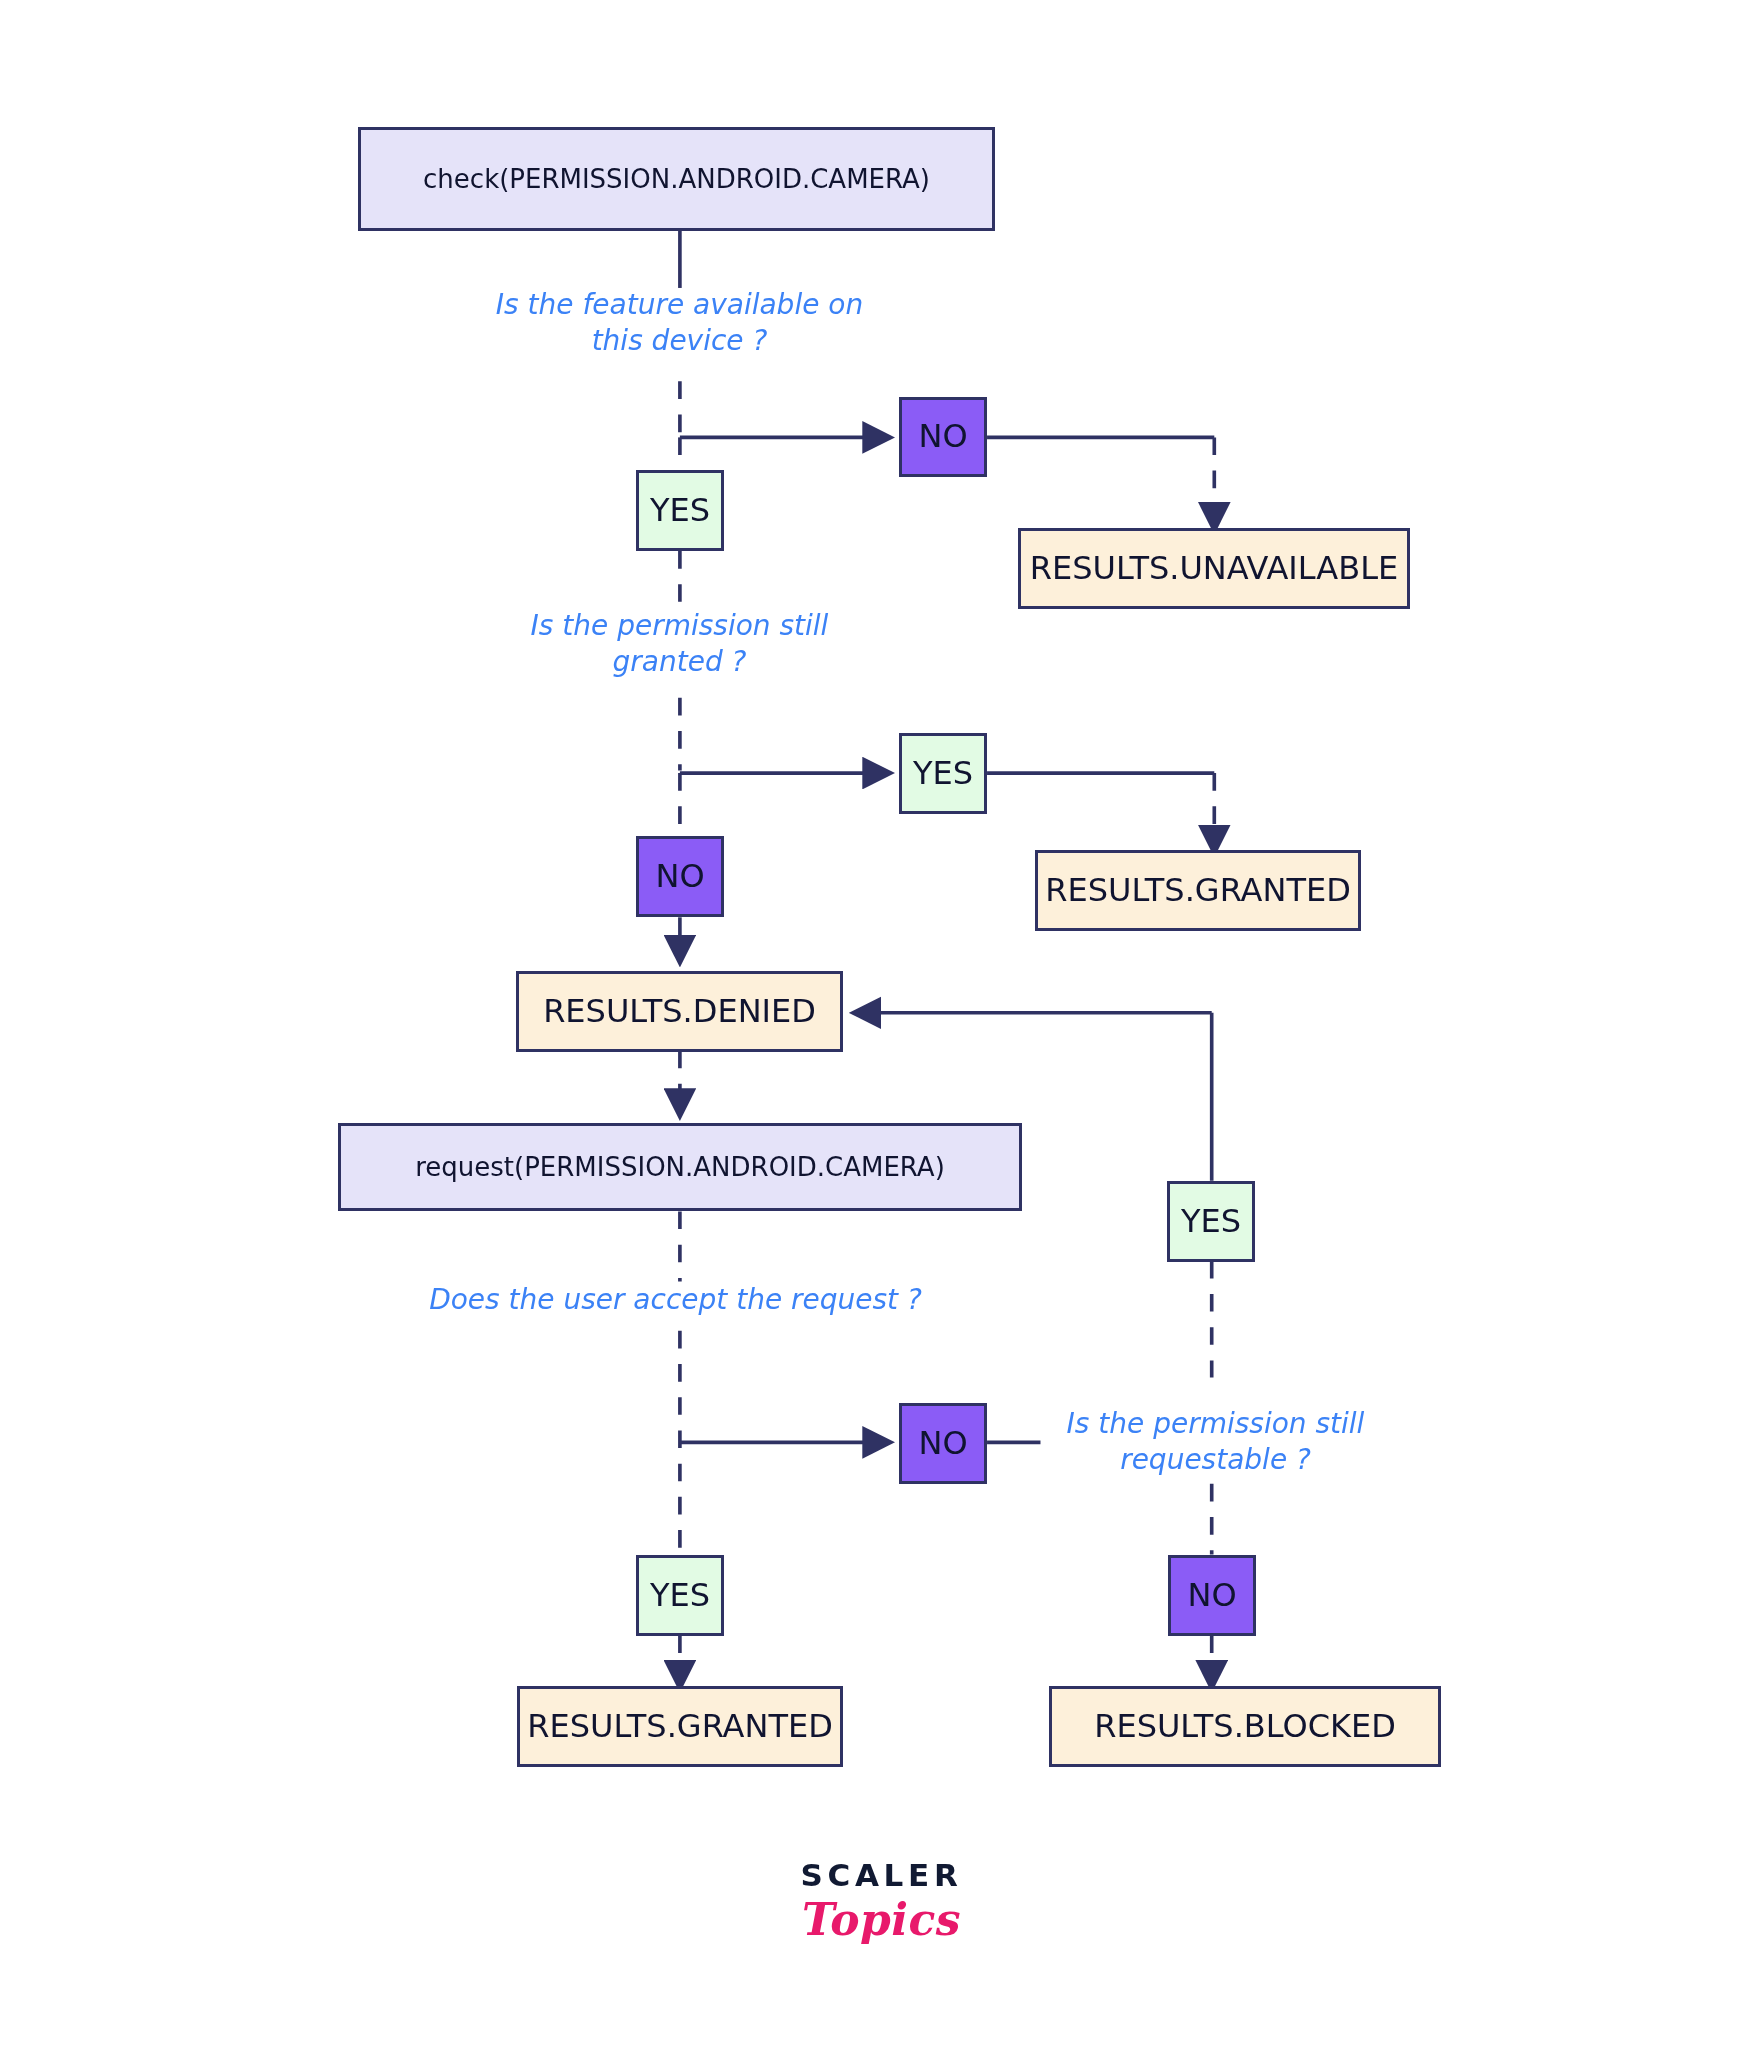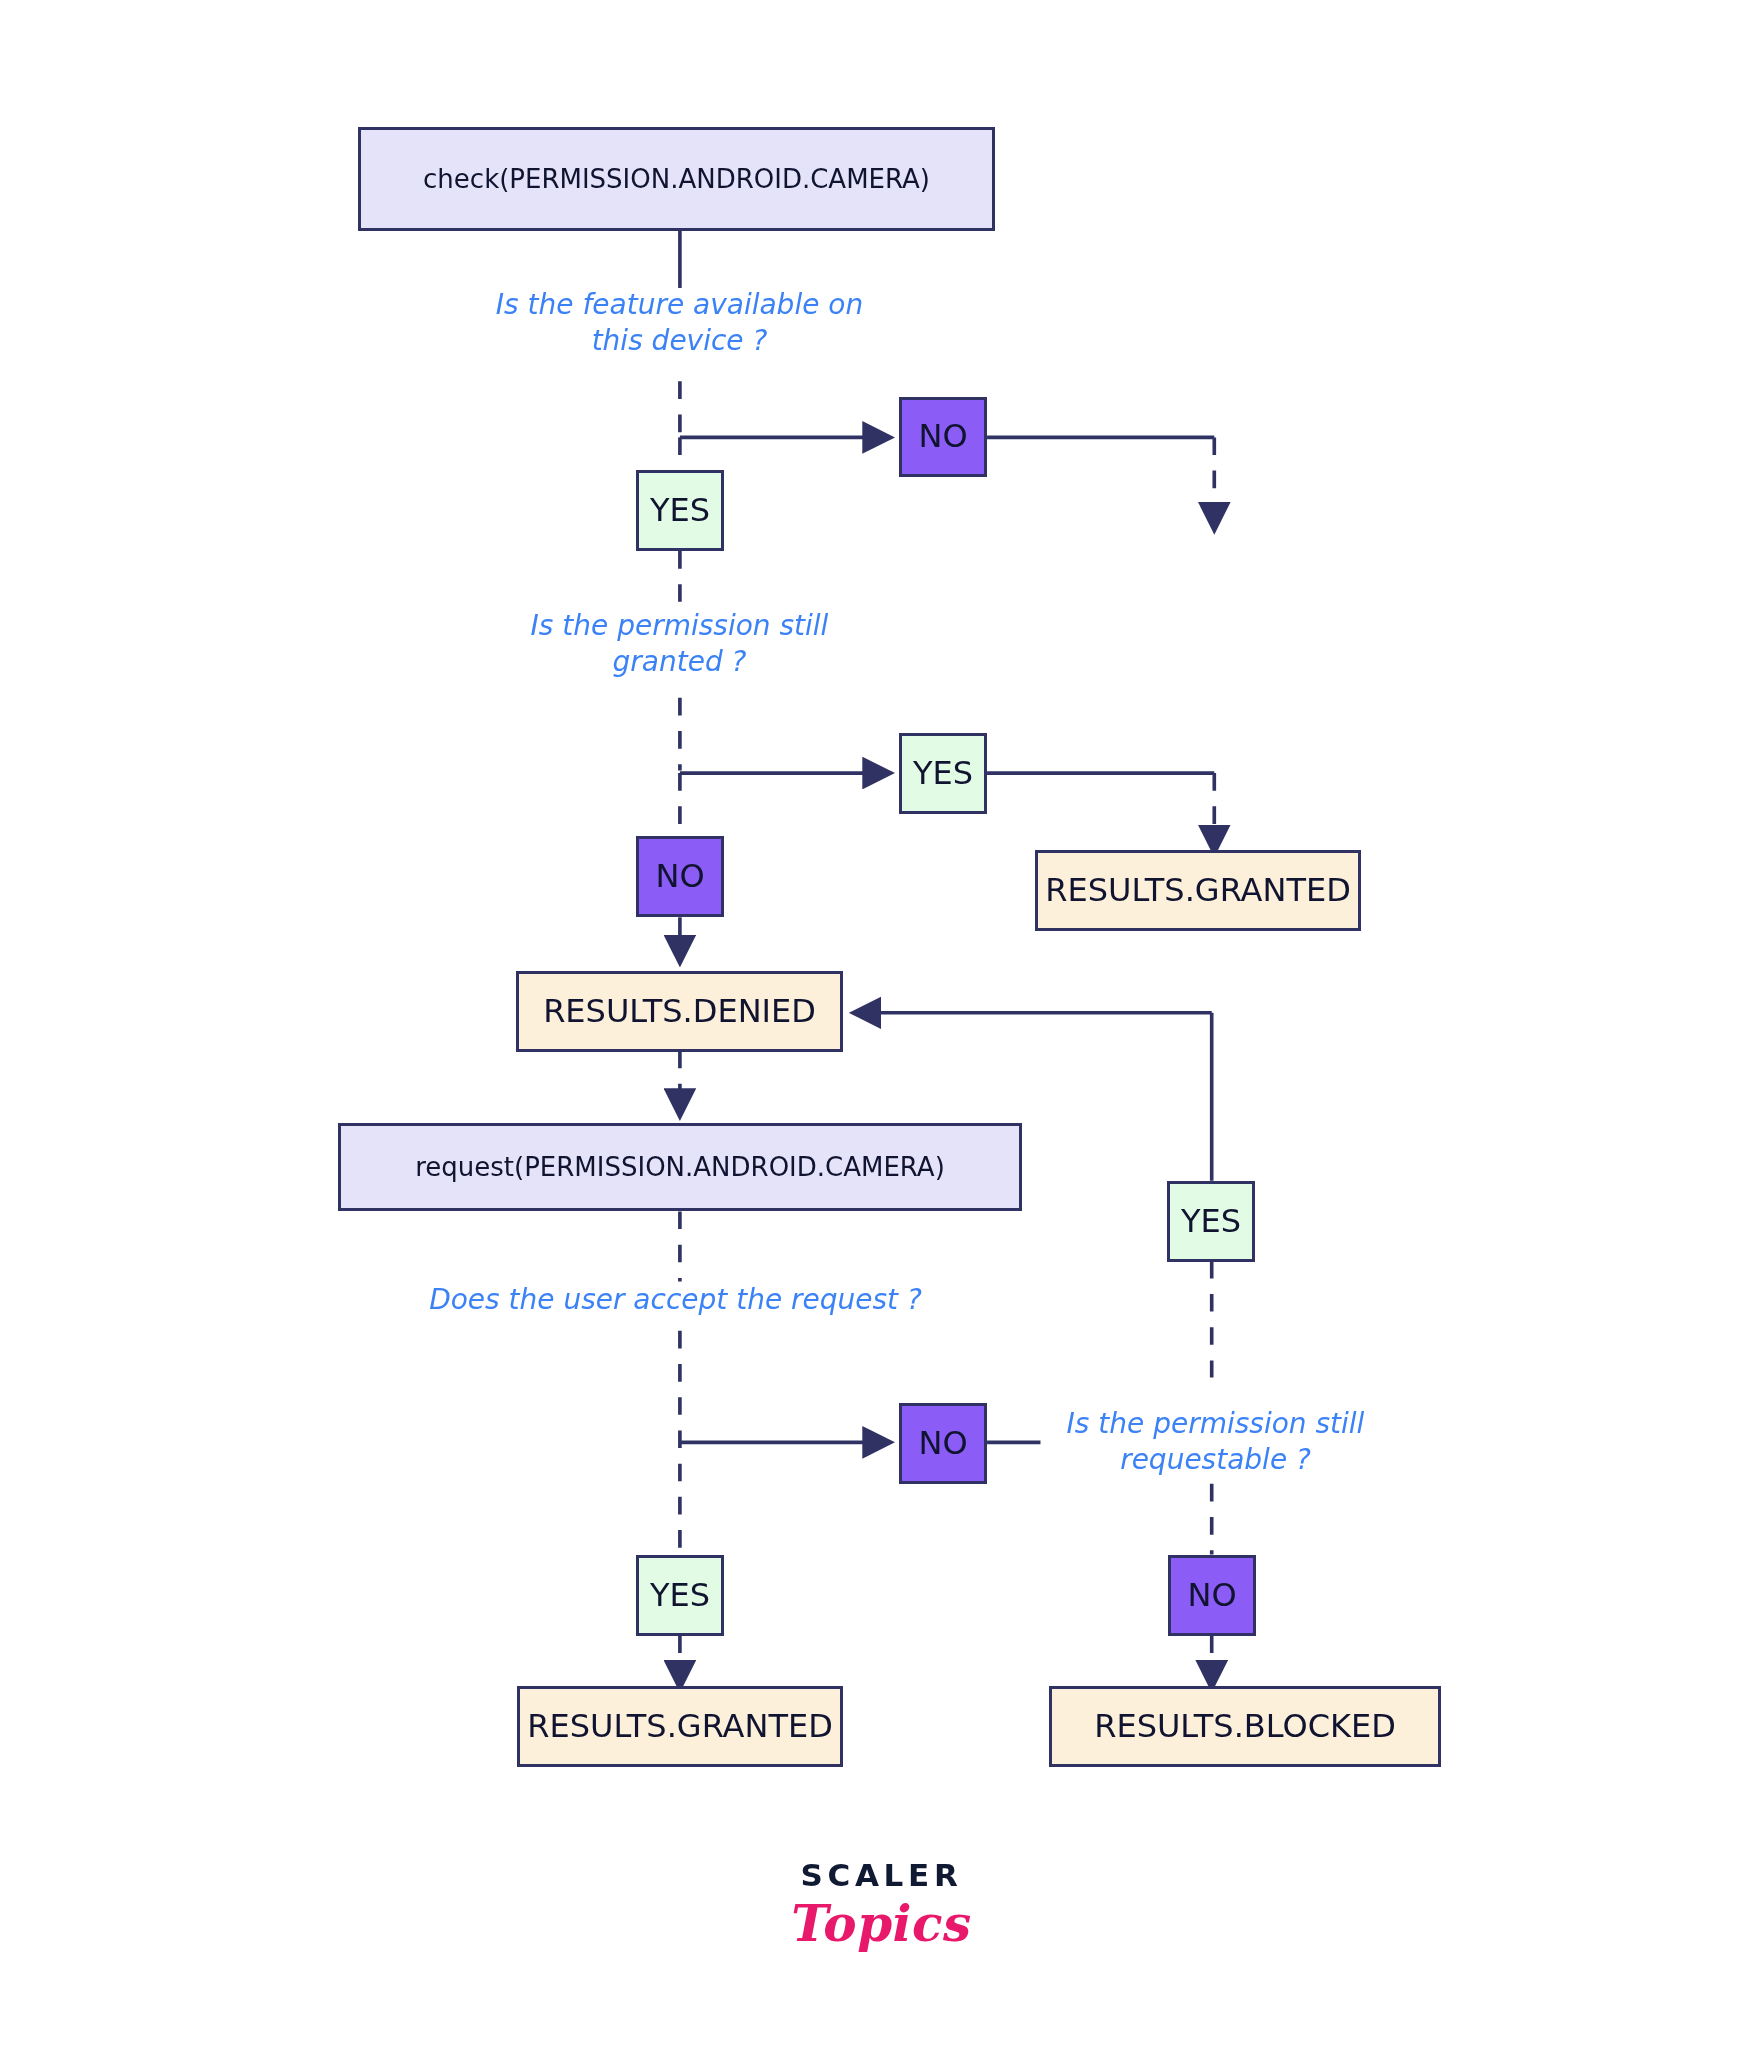--- a/index.html
+++ b/index.html
@@ -13,21 +13,21 @@
   .n-result{background:#fdf0da;font-size:32px;}
   .n-yes{background:#e2fbe4;font-size:32px;}
   .n-no{background:#8b5cf6;font-size:32px;}
 
   .qlabel{position:absolute;color:#3b82f6;font-size:28px;line-height:1.28;text-align:center;font-style:italic;}
 
   .logo{position:absolute;text-align:center;}
   .logo-scaler{font-family:"DejaVu Sans",sans-serif;font-weight:bold;font-size:31px;
                letter-spacing:4.7px;color:#111a33;}
   .logo-topics{font-family:"DejaVu Serif",serif;font-style:italic;font-weight:bold;
-               font-size:50px;color:#e8196b;margin-top:1px;letter-spacing:0.5px;}
+               font-size:44px;color:#e8196b;margin-top:1px;letter-spacing:0.5px;}
 </style>
 </head>
 <body>
 
 <div id="stage">
 
   <svg id="svgroot" viewBox="0 0 3401 3982">
     <defs>
       <marker id="arw" markerWidth="9" markerHeight="9" refX="7.2" refY="4.5" orient="auto" markerUnits="strokeWidth">
         <path d="M0,0 L9,4.5 L0,9 z" fill="#2f3263"></path>
@@ -91,20 +91,23 @@
   </div>
 
   <div class="node n-no" style="left:899px;top:397px;width:88px;height:80px;">
     <span>NO</span>
   </div>
 
   <div class="node n-yes" style="left:636px;top:470px;width:88px;height:81px;">
     <span>YES</span>
   </div>
 
+  <div class="node n-result" style="left:1018px;top:528px;width:392px;height:81px;">
+    <span>RESULTS.UNAVAILABLE</span>
+  </div>
 
   <div class="qlabel" style="left:420px;top:608px;width:519px;">
     <div>Is the permission still</div>
     <div>granted ?</div>
   </div>
 
   <div class="node n-yes" style="left:899px;top:733px;width:88px;height:81px;">
     <span>YES</span>
   </div>
 

